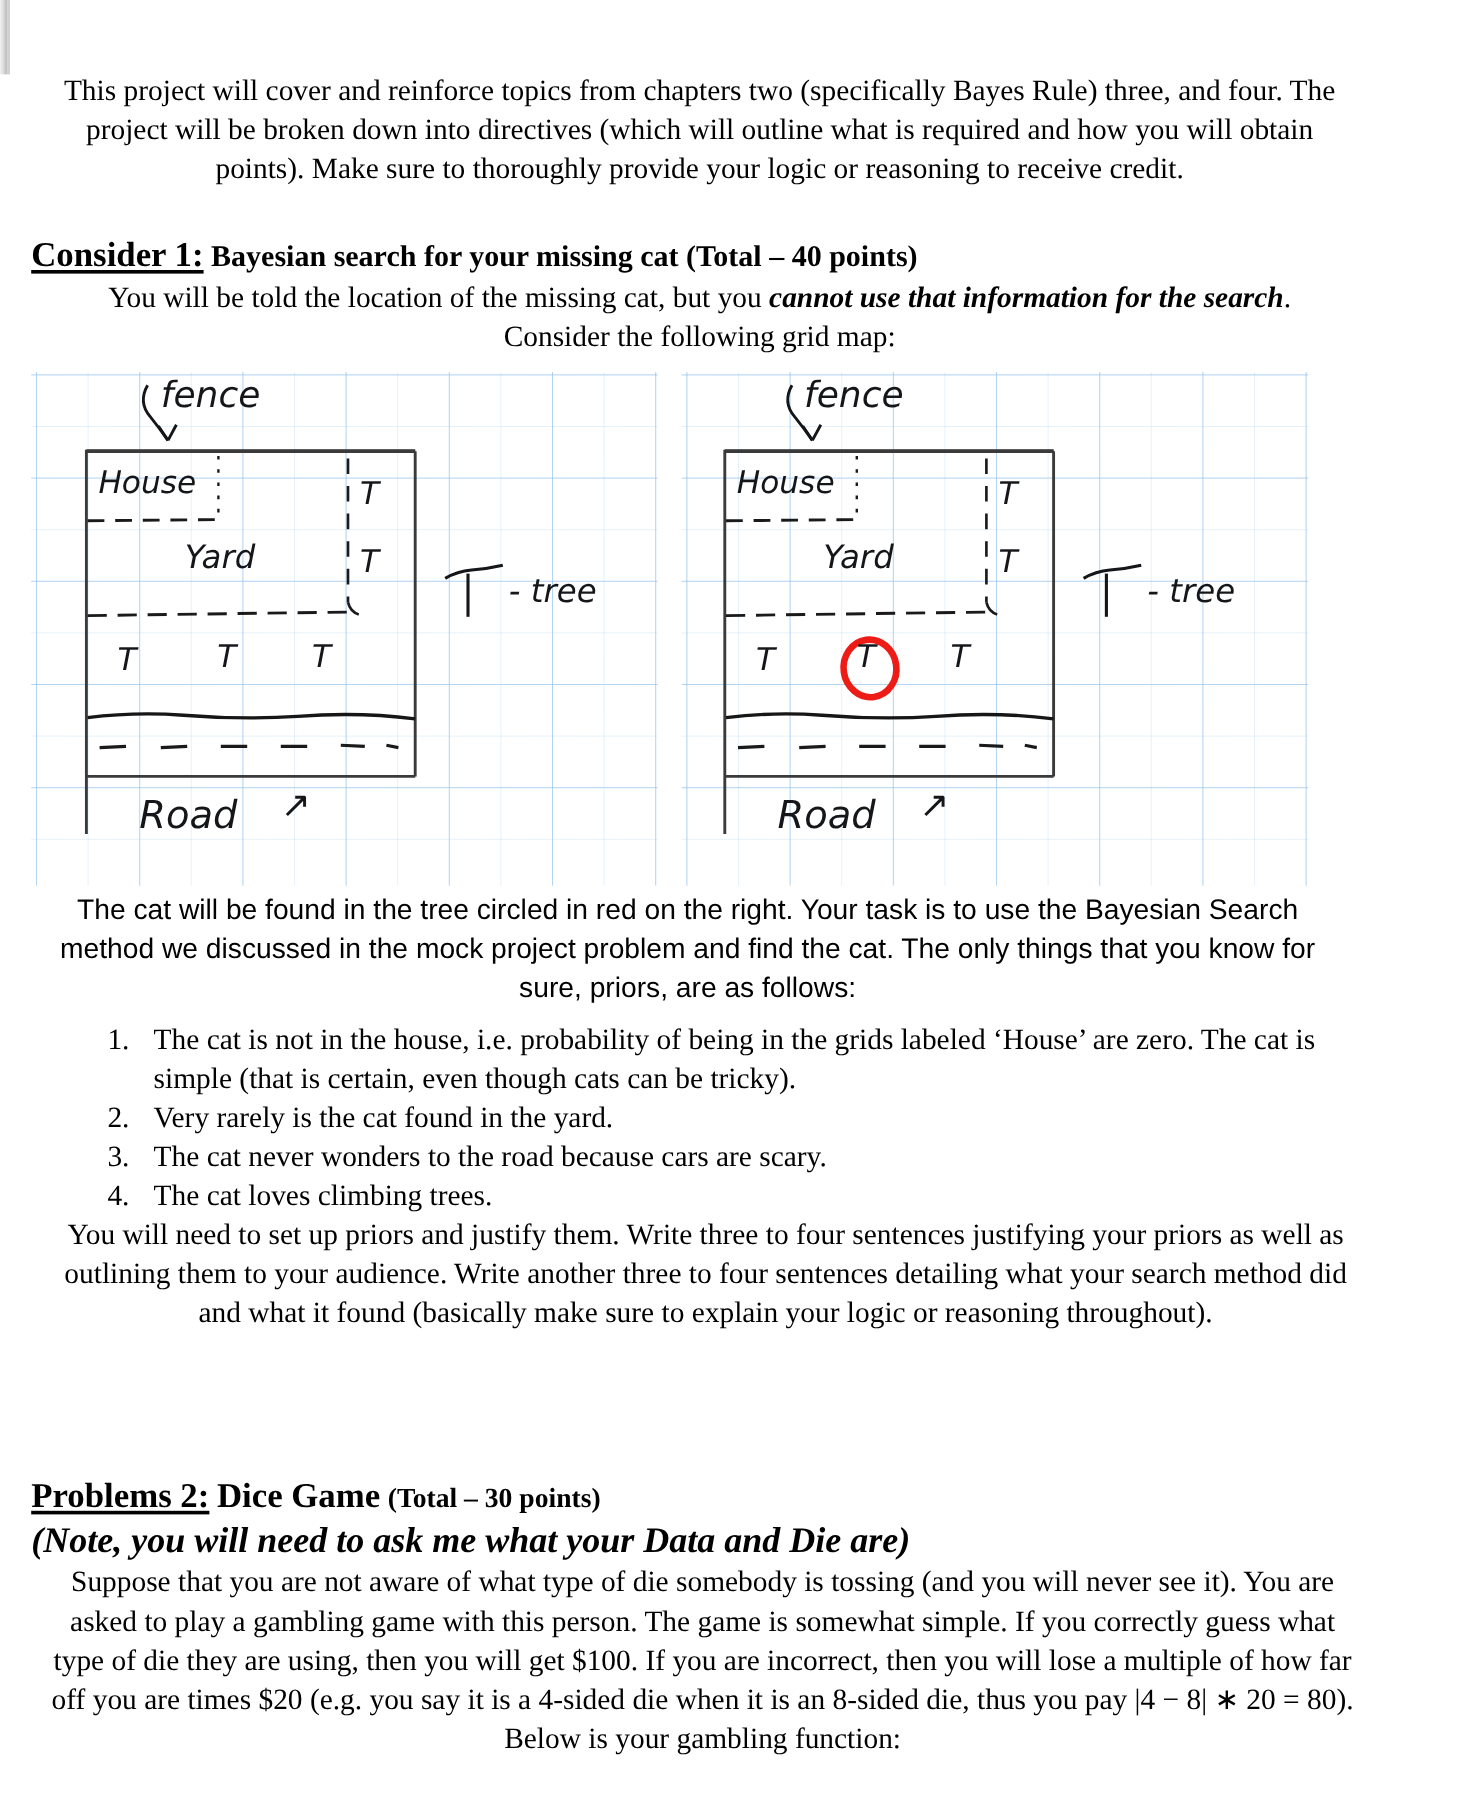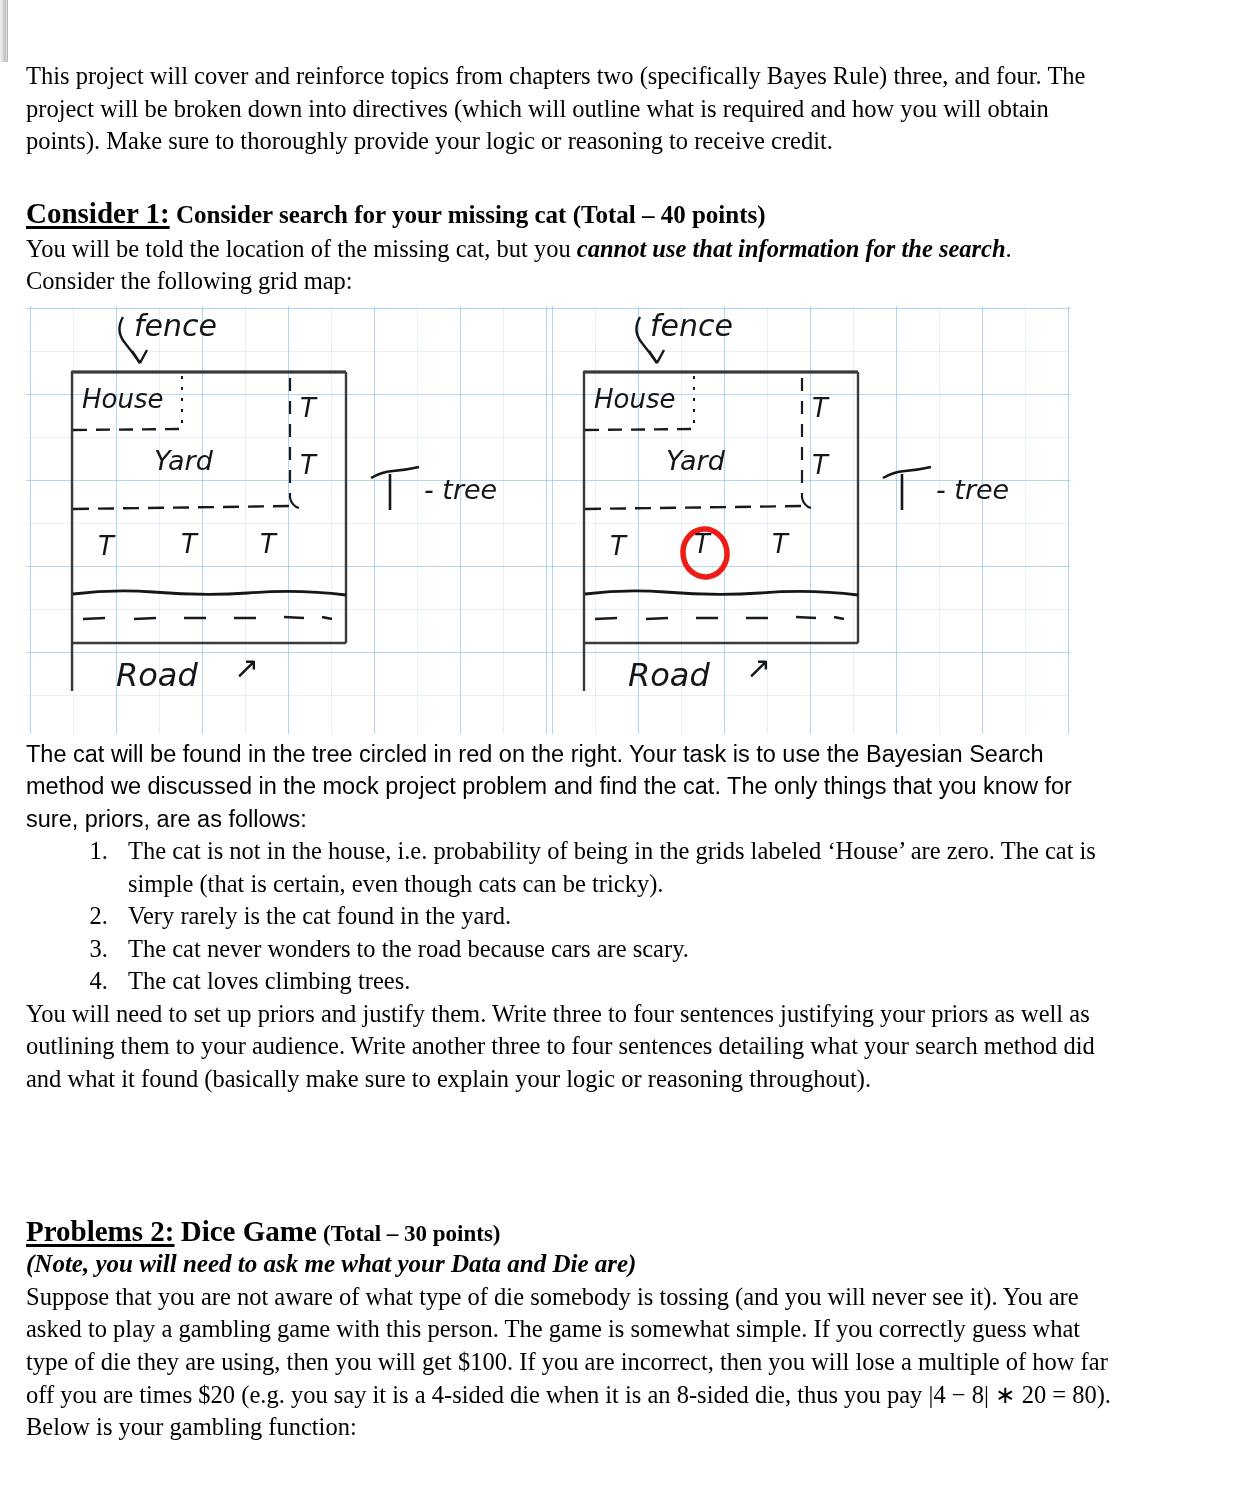--- a/index.html
+++ b/index.html
@@ -41,22 +41,22 @@
     border-bottom: 5px solid #000;
     display: block;
     width: 1076px;
   }
   .doc-title .ital { font-style: italic; }
 
   
   .para {
     font-size: 24.5px;
     line-height: 1.33;
-    margin: 0;
-    text-align: left;
+    margin: 12px;
+    text-align: center;
   }
   .para-serif { font-family: "Liberation Serif", serif; }
   .para-sans  { font-family: "Liberation Sans", sans-serif; font-size: 23.5px; line-height: 1.38; }
 
   .intro { margin-top: 60px; width: 1090px; }
 
   
   .directive-head {
     margin: 0;
     font-size: 25px;
@@ -78,20 +78,21 @@
   .lead { margin-top: 2px; width: 1090px; }
   .bi { font-weight: bold; font-style: italic; }
 
   
   .diagram-row {
     position: relative;
     width: 1100px;
     height: 428px;
     margin-top: 8px;
     display: flex;
+    gap: 20px;
   }
   .gridpane {
     position: relative;
     width: 522px;
     height: 428px;
     background-color: #ffffff;
     background-image:
       linear-gradient(to right, rgba(140,190,235,.55) 1px, transparent 1px),
       linear-gradient(to bottom, rgba(140,190,235,.55) 1px, transparent 1px),
       linear-gradient(to right, rgba(170,210,240,.30) 1px, transparent 1px),
@@ -116,42 +117,42 @@
     font-size: 24.5px;
     line-height: 1.33;
   }
   ol.priors li { margin: 0; padding-left: 14px; }
 
   .after-list { margin-top: 0px; width: 1100px; }
 
   
   .d2-block { margin-top: 118px; }
   .note-line {
-    font-size: 25px;
+    font-size: 30px;
     font-weight: bold;
     font-style: italic;
     line-height: 1.3;
     margin: 0;
   }
   .note-red { color: #ef2418; }
 
   .d2-body { margin-top: 0px; width: 1095px; }
 </style>
 </head>
 <body>
 
 <div class="page-edge"></div>
 
 <div class="page">
 
 
   <p class="para para-serif intro">This project will cover and reinforce topics from chapters two (specifically Bayes Rule) three, and four. The project will be broken down into directives (which will outline what is required and how you will obtain points). Make sure to thoroughly provide your logic or reasoning to receive credit.</p>
 
   <div class="d1-block">
-    <p class="directive-head"><span class="d-label">Consider 1:</span> <span class="d-name">Consider search for your missing cat</span> <span class="d-name">(Total – 40 points)</span></p>
+    <p class="directive-head"><span class="d-label">Consider 1:</span> <span class="d-name">Bayesian search for your missing cat</span> <span class="d-name">(Total – 40 points)</span></p>
 
     <p class="para para-serif lead"><span>You will be told the location of the missing cat, but you </span><span class="bi">cannot use that information for the search</span><span>.</span><br><span>Consider the following grid map:</span></p>
 
     <div class="diagram-row">
 
       <div class="gridpane">
         <svg width="522" height="428" viewBox="0 0 522 428">
 
           <path d="M46 385 L46 66 L320 66 L320 66" fill="none" stroke="#3a3a3a" stroke-width="2.4"></path>
           <path d="M46 66 L320 66" fill="none" stroke="#3a3a3a" stroke-width="3.2"></path>

